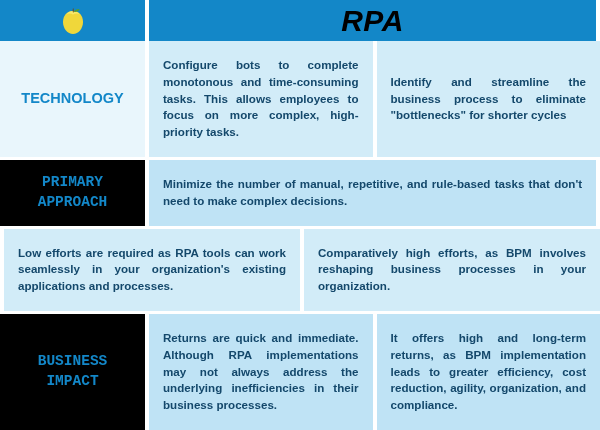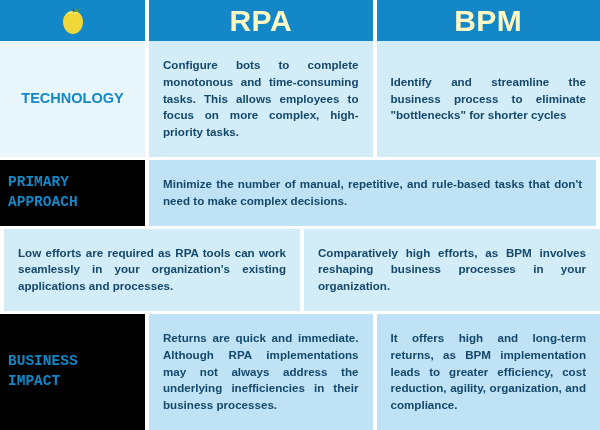--- a/index.html
+++ b/index.html
@@ -29,21 +29,21 @@
     height: 56px;
     background: #1387c8;
   }
   .cell-label {
     width: 145px;
     flex: 0 0 145px;
     box-sizing: border-box;
     display: flex;
     align-items: center;
     justify-content: center;
-    text-align: left;
+    text-align: center;
     padding: 4px 8px;
   }
   .cell-body {
     flex: 1 1 0;
     box-sizing: border-box;
     display: flex;
     align-items: center;
     padding: 16px 14px;
     justify-content: flex-end;
   }
@@ -58,24 +58,25 @@
   .apple {
     position: relative;
     width: 26px;
     height: 30px;
   }
   .header-title {
     flex: 1 1 0;
     display: flex;
     align-items: center;
     justify-content: center;
-    color: #fef9c3;
+    color: #000000;
     font-size: 30px;
     font-weight: bold;
     letter-spacing: 0.5px;
+    font-style: italic;
   }
   .header-divider {
     width: 4px;
     flex: 0 0 4px;
     background: #ffffff;
   }
   .col-divider {
     width: 4px;
     flex: 0 0 4px;
     background: #ffffff;
@@ -119,21 +120,20 @@
           <path d="M13 5 C7 5 3 9.5 3 16 C3 22.5 7.5 28 13 28 C18.5 28 23 22.5 23 16 C23 9.5 19 5 13 5 Z" fill="#f0d73a"></path>
           <path d="M13 5 C10.5 5 8 6.2 6.3 8.4 C9 7 11 7.4 13 8.6 C15 7.4 17 7 19.7 8.4 C18 6.2 15.5 5 13 5 Z" fill="#f7e96a"></path>
           <path d="M13 6.5 C12.6 5 12.4 3.4 13.2 2 C13.9 3.2 14 5 13.6 6.5 Z" fill="#6b4a20"></path>
           <path d="M13.8 5.2 C15.4 3.4 17.8 2.6 19.6 3 C19 4.9 16.8 6.2 14.6 6.1 Z" fill="#4f9b35"></path>
         </svg>
       </span>
     </div>
     <div class="header-divider"></div>
     <div class="header-title">RPA</div>
     <div class="header-divider"></div>
-    <div class="header-title">BPM</div>
   </div>
 
   <div class="row content-row shade-a">
     <div class="cell-label">
       <span class="label-text">TECHNOLOGY</span>
     </div>
     <div class="col-divider"></div>
     <div class="cell-body">
       <span class="body-text">Configure bots to complete monotonous and time-consuming tasks. This allows employees to focus on more complex, high-priority tasks.</span>
     </div>

